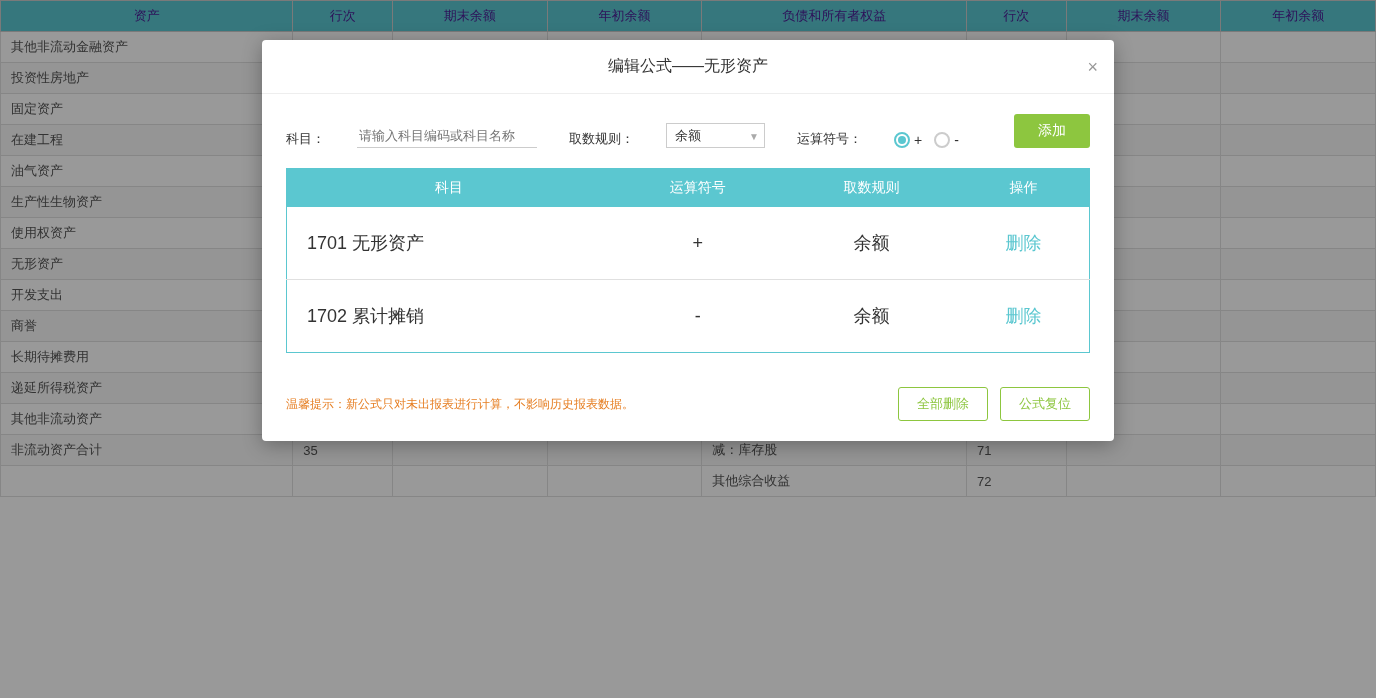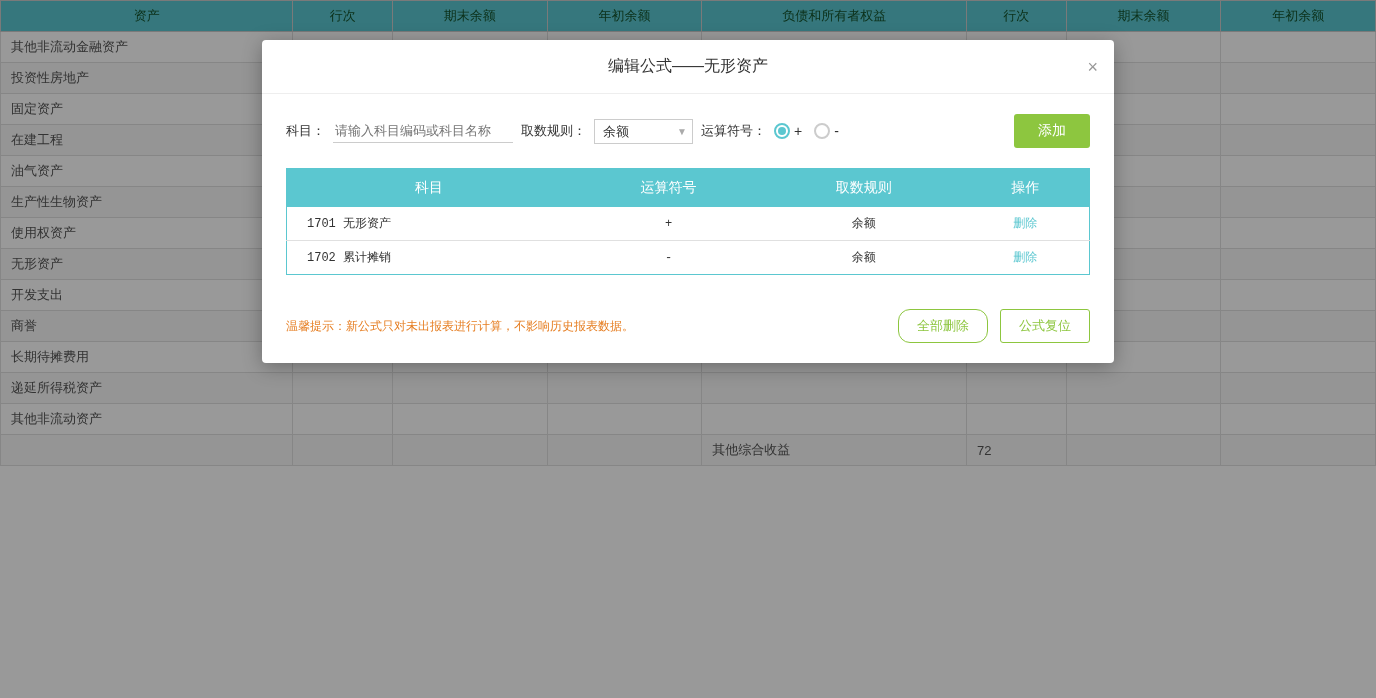--- a/index.html
+++ b/index.html
@@ -22,21 +22,21 @@
       top: 0; left: 0;
     }
     .bg-table {
       width: 100%;
       border-collapse: collapse;
       font-size: 13px;
       color: #333;
     }
     .bg-table th {
       background: #5bc7d0;
-      color: #14532d;
+      color: #4c1d95;
       padding: 6px 10px;
       border: 1px solid #ccc;
       text-align: center;
       font-weight: normal;
     }
     .bg-table td {
       padding: 6px 10px;
       border: 1px solid #e0e0e0;
       color: #555;
     }
@@ -84,22 +84,22 @@
       line-height: 1;
     }
 
     .modal-body {
       padding: 20px 24px;
     }
 
     
     .form-row {
       display: flex;
-      align-items: center;
-      gap: 8px;
+      align-items: flex-end;
+      gap: 32px;
       margin-bottom: 20px;
     }
     .form-label {
       color: #333;
       white-space: nowrap;
       font-size: 13px;
     }
     .form-input {
       border: none;
       border-bottom: 1px solid #ccc;
@@ -195,26 +195,25 @@
     .data-table thead th {
       background: #5bc7d0;
       color: #fff;
       padding: 10px 12px;
       text-align: center;
       font-weight: normal;
       font-size: 14px;
       border: none;
     }
     .data-table tbody td {
-      padding: 8px 12px;
+      padding: 24px 12px;
       border-bottom: 1px solid #e0e0e0;
       text-align: center;
       color: #333;
-      font-size: 12px;
-      font-family: Liberation Mono, monospace;
+      font-size: 18px;
     }
     .data-table tbody tr:last-child td {
       border-bottom: none;
     }
     .data-table tbody td:first-child {
       text-align: left;
       padding-left: 20px;
     }
     .delete-link {
       color: #5bc7d0;
@@ -237,21 +236,21 @@
     .footer-btns {
       display: flex;
       gap: 12px;
     }
     .btn-outline {
       background: #fff;
       color: #8dc63f;
       border: 1px solid #8dc63f;
       padding: 7px 18px;
       font-size: 13px;
-      border-radius: 12px;
+      border-radius: 3px;
       cursor: pointer;
     }
     .btn-outline-reset {
       background: #fff;
       color: #8dc63f;
       border: 1px solid #8dc63f;
       padding: 7px 18px;
       font-size: 13px;
       border-radius: 3px;
       cursor: pointer;
@@ -395,20 +394,30 @@
           <td></td>
           <td></td>
       </tr>
       <tr>
         <td>其他非流动资产</td>
           <td></td>
           <td></td>
           <td></td>
         <td></td>
           <td></td>
+          <td></td>
+          <td></td>
+      </tr>
+      <tr>
+        <td>非流动资产合计</td>
+          <td>35</td>
+          <td></td>
+          <td></td>
+        <td>减：库存股</td>
+          <td>71</td>
           <td></td>
           <td></td>
       </tr>
       <tr>
         <td></td>
           <td></td>
           <td></td>
           <td></td>
         <td>其他综合收益</td>
           <td>72</td>

